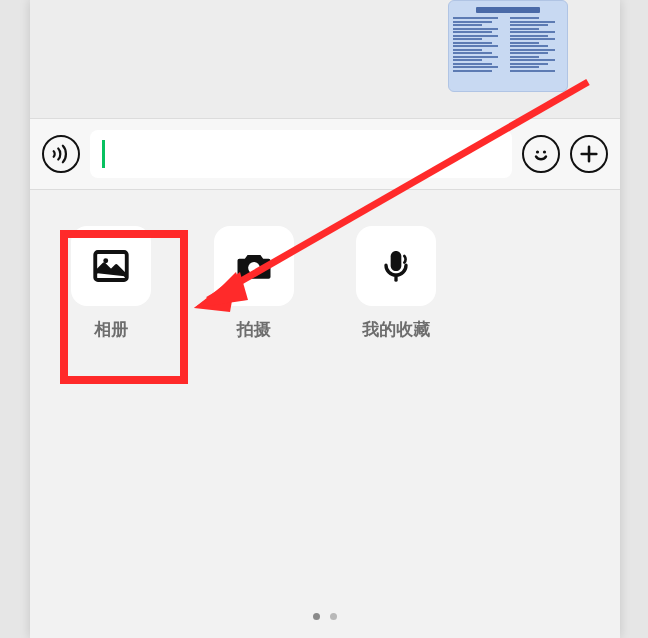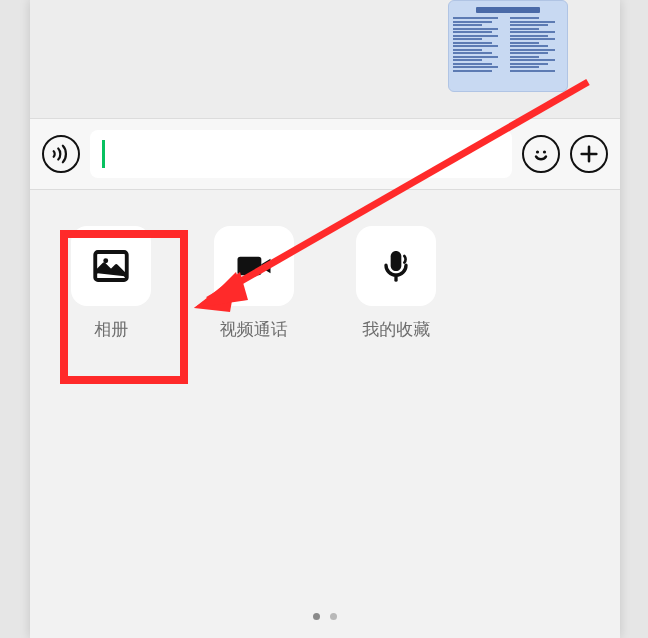--- a/index.html
+++ b/index.html
@@ -59,20 +59,21 @@
   .panel {
     height:448px; background:#f2f2f2;
     padding:36px 24px 0 24px;
     position:relative;
   }
   .grid {
     display:grid;
     grid-template-columns: repeat(4, 1fr);
     column-gap:28px;
     row-gap:54px;
+    font-weight:bold;
   }
   .cell { display:flex; flex-direction:column; align-items:center; }
   .tile {
     width:80px; height:80px; background:#fff; border-radius:16px;
     display:flex; align-items:center; justify-content:center;
   }
   .label {
     margin-top:12px; font-size:17px; color:#6d6d6d; text-align:center; white-space:nowrap;
   }
   .dots {
@@ -174,30 +175,30 @@
         <div class="tile">
           <svg class="icon" width="42" height="42" viewBox="0 0 24 24" fill="none">
             <rect x="3" y="4" width="18" height="16" rx="1.5" stroke="#111" stroke-width="2.2"></rect>
             <path d="M3 16l5-5 4 4 3-3 6 6" stroke="#111" stroke-width="2.2" stroke-linejoin="round" fill="#111"></path>
             <circle cx="9" cy="9" r="1.4" fill="#111"></circle>
           </svg>
         </div>
         <div class="label">相册</div>
       </div>
 
-
       <div class="cell">
         <div class="tile">
           <svg class="icon" width="44" height="44" viewBox="0 0 24 24">
-            <rect x="3" y="7" width="13" height="10" rx="1.5" fill="#111"></rect>
-            <path d="M16 11l5-3v8l-5-3z" fill="#111"></path>
+            <path d="M4 8h3l1.5-2h7L17 8h3a1 1 0 011 1v9a1 1 0 01-1 1H4a1 1 0 01-1-1V9a1 1 0 011-1z" fill="#111"></path>
+            <circle cx="12" cy="13" r="3.2" fill="#fff"></circle>
           </svg>
         </div>
-        <div class="label">视频通话</div>
-      </div>
+        <div class="label">拍摄</div>
+      </div>
+
 
 
 
 
       <div class="cell">
         <div class="tile">
           <svg class="icon" width="40" height="40" viewBox="0 0 24 24">
             <path d="M12 3c-1.8 0-3.2 1.4-3.2 3.2v5.6c0 1.8 1.4 3.2 3.2 3.2s3.2-1.4 3.2-3.2V6.2C15.2 4.4 13.8 3 12 3z" fill="#111"></path>
             <path d="M6 11.5c0 3.3 2.7 6 6 6s6-2.7 6-6" stroke="#111" stroke-width="2" fill="none" stroke-linecap="round"></path>
             <path d="M12 17.5v3" stroke="#111" stroke-width="2" stroke-linecap="round"></path>

